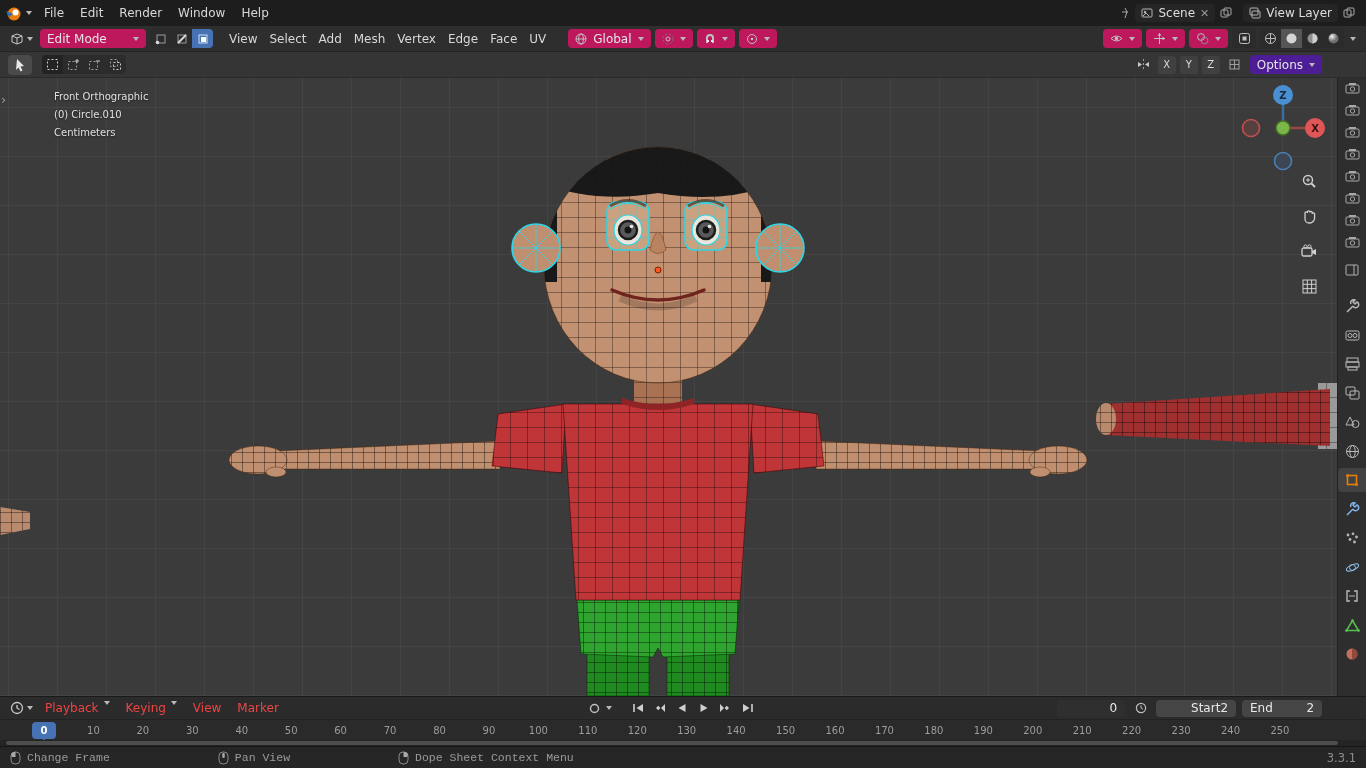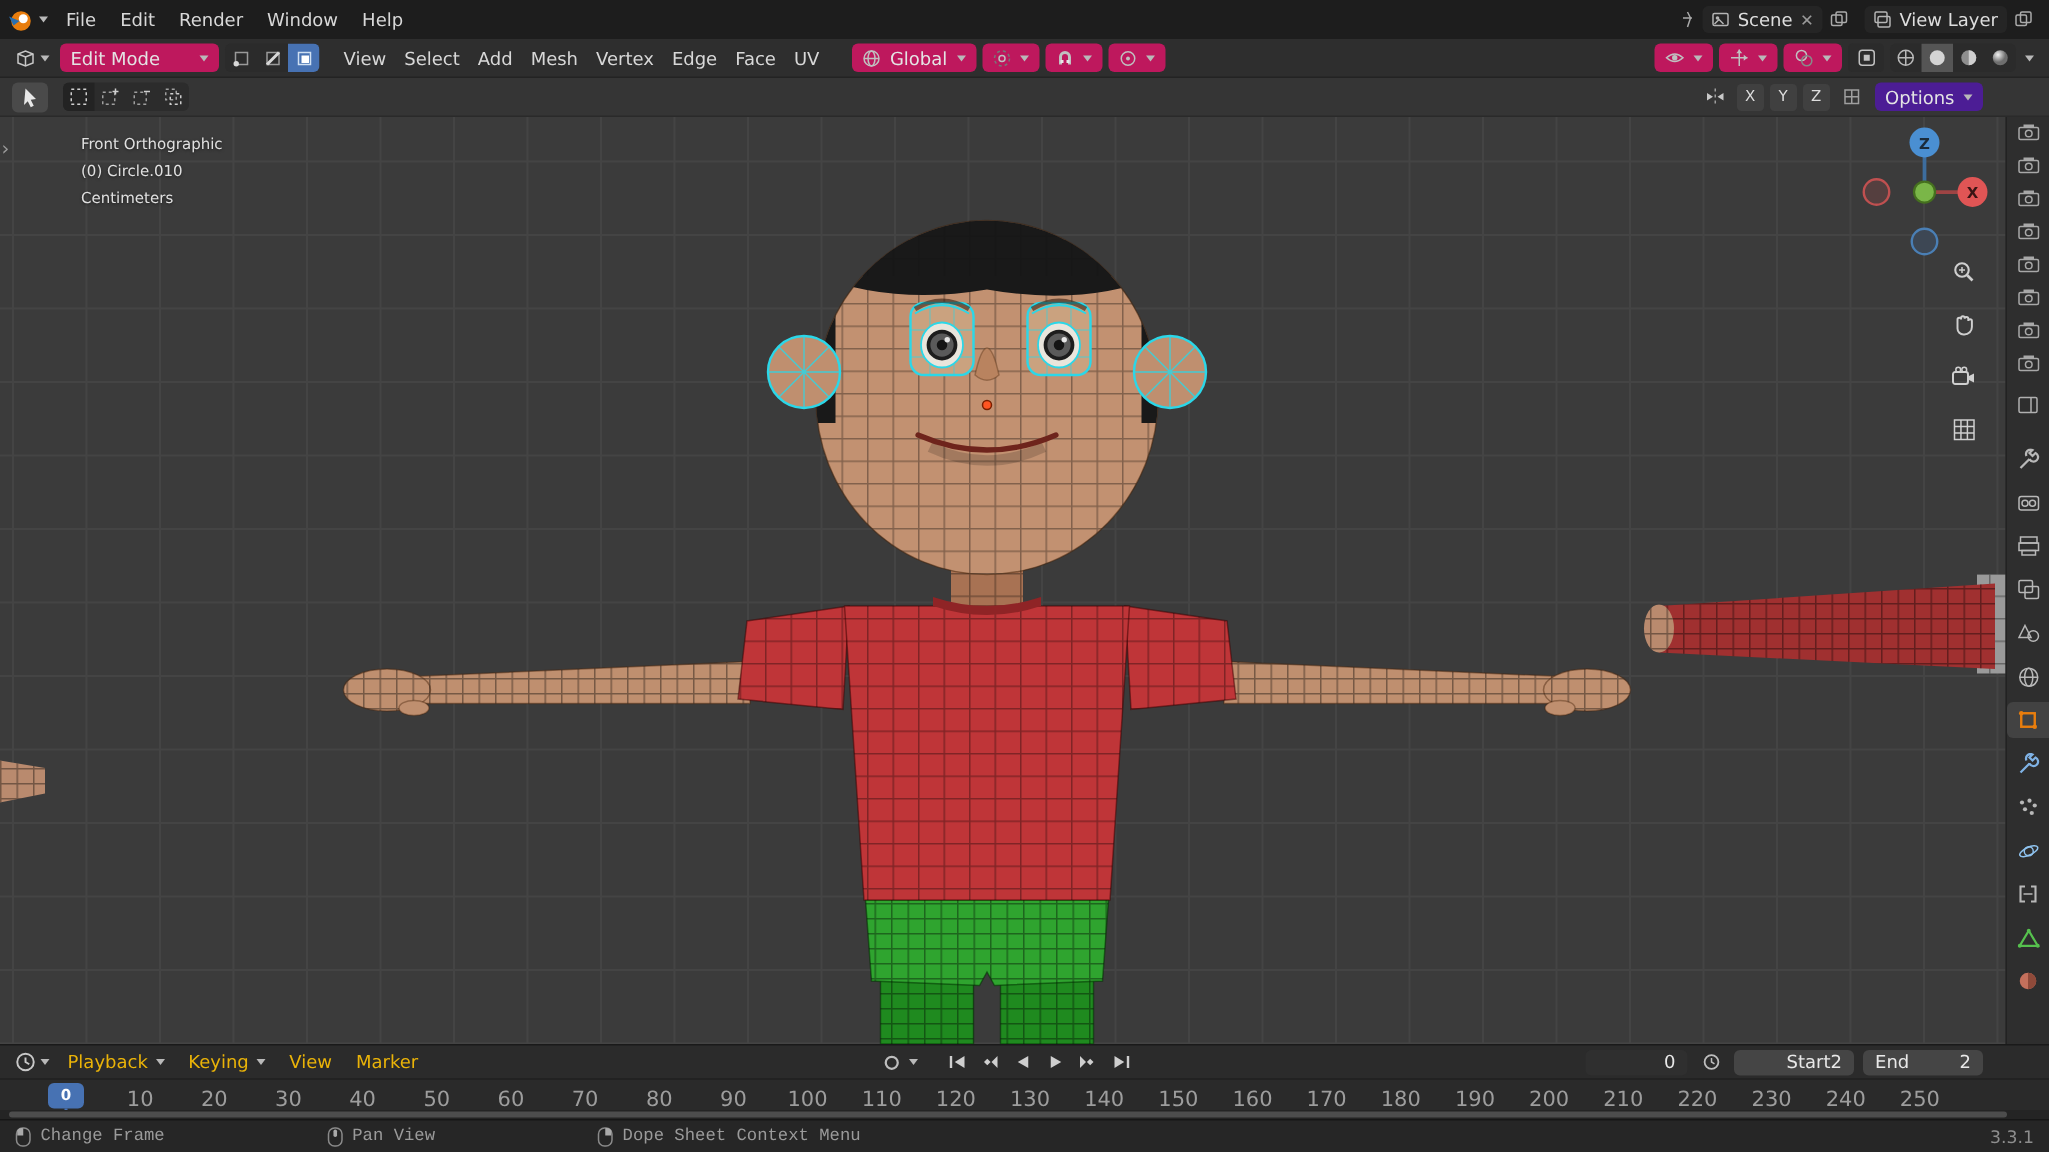--- a/index.html
+++ b/index.html
@@ -43,28 +43,28 @@
   .navbtn{width:26px;height:26px;border-radius:13px;display:flex;align-items:center;justify-content:center;}
   #rightRail{position:absolute;right:0;top:0;bottom:0;width:29px;background:#2e2e2e;border-left:1px solid #222;
              z-index:28;display:flex;flex-direction:column;align-items:center;padding-top:6px;box-sizing:border-box;}
   .railIc{width:18px;height:16px;display:flex;align-items:center;justify-content:center;margin-bottom:6px;}
   .ptab{width:29px;height:24px;display:flex;align-items:center;justify-content:center;margin-bottom:5px;}
   .ptab.active{background:#424242;border-radius:4px 0 0 4px;}
   .collapseArrow{position:absolute;left:1px;top:40px;color:#9a9a9a;font-size:13px;z-index:20;}
   
   #tlheader{position:absolute;left:0;top:696px;width:1366px;height:23px;background:#2b2b2b;
             display:flex;align-items:center;gap:2px;padding-left:6px;box-sizing:border-box;border-top:1px solid #1a1a1a;}
-  .tmenu{padding:0 7px;color:#eab308;display:flex;align-items:center;gap:5px;}
+  .tmenu{padding:0 7px;color:#ef4444;display:flex;gap:5px;}
   .transport{display:flex;align-items:center;gap:3px;}
   .tbtn{width:19px;height:17px;display:flex;align-items:center;justify-content:center;border-radius:3px;}
   .field{background:#454545;border-radius:4px;height:17px;display:flex;align-items:center;padding:0 8px;color:#e8e8e8;}
   #ruler{position:absolute;left:0;top:719px;width:1366px;height:21px;background:#2a2a2a;border-top:1px solid #222;}
   #ticks{position:absolute;left:44px;right:86px;top:5px;display:flex;justify-content:space-between;}
   .tick{width:0;position:relative;}
-  .tick>span{position:absolute;transform:translateX(-50%);font-size:14px;color:#9d9d9d;white-space:nowrap;}
+  .tick>span{position:absolute;transform:translateX(-50%);font-size:10px;color:#9d9d9d;white-space:nowrap;}
   #playhead{position:absolute;left:32px;top:2px;width:24px;height:17px;background:#4772b3;border-radius:4px;
             display:flex;align-items:center;justify-content:center;color:#fff;font-size:10px;font-weight:bold;z-index:5;}
   #playstem{position:absolute;left:43px;top:19px;width:2px;bottom:0;background:#4772b3;}
   #tlscroll{position:absolute;left:0;top:740px;width:1366px;height:6px;background:#242424;}
   #tlscroll>div{position:absolute;left:6px;right:28px;top:1px;height:4px;background:#4d4d4d;border-radius:2px;}
   
   #statusbar{position:absolute;left:0;top:746px;width:1366px;height:22px;background:#262626;border-top:1px solid #161616;
              display:flex;align-items:center;padding:0 10px;box-sizing:border-box;color:#9a9a9a;font-size:11.5px;}
   .hint{display:flex;align-items:center;gap:6px;margin-right:108px;font-family:Liberation Mono, monospace;}
   #version{margin-left:auto;color:#8d8d8d;}

